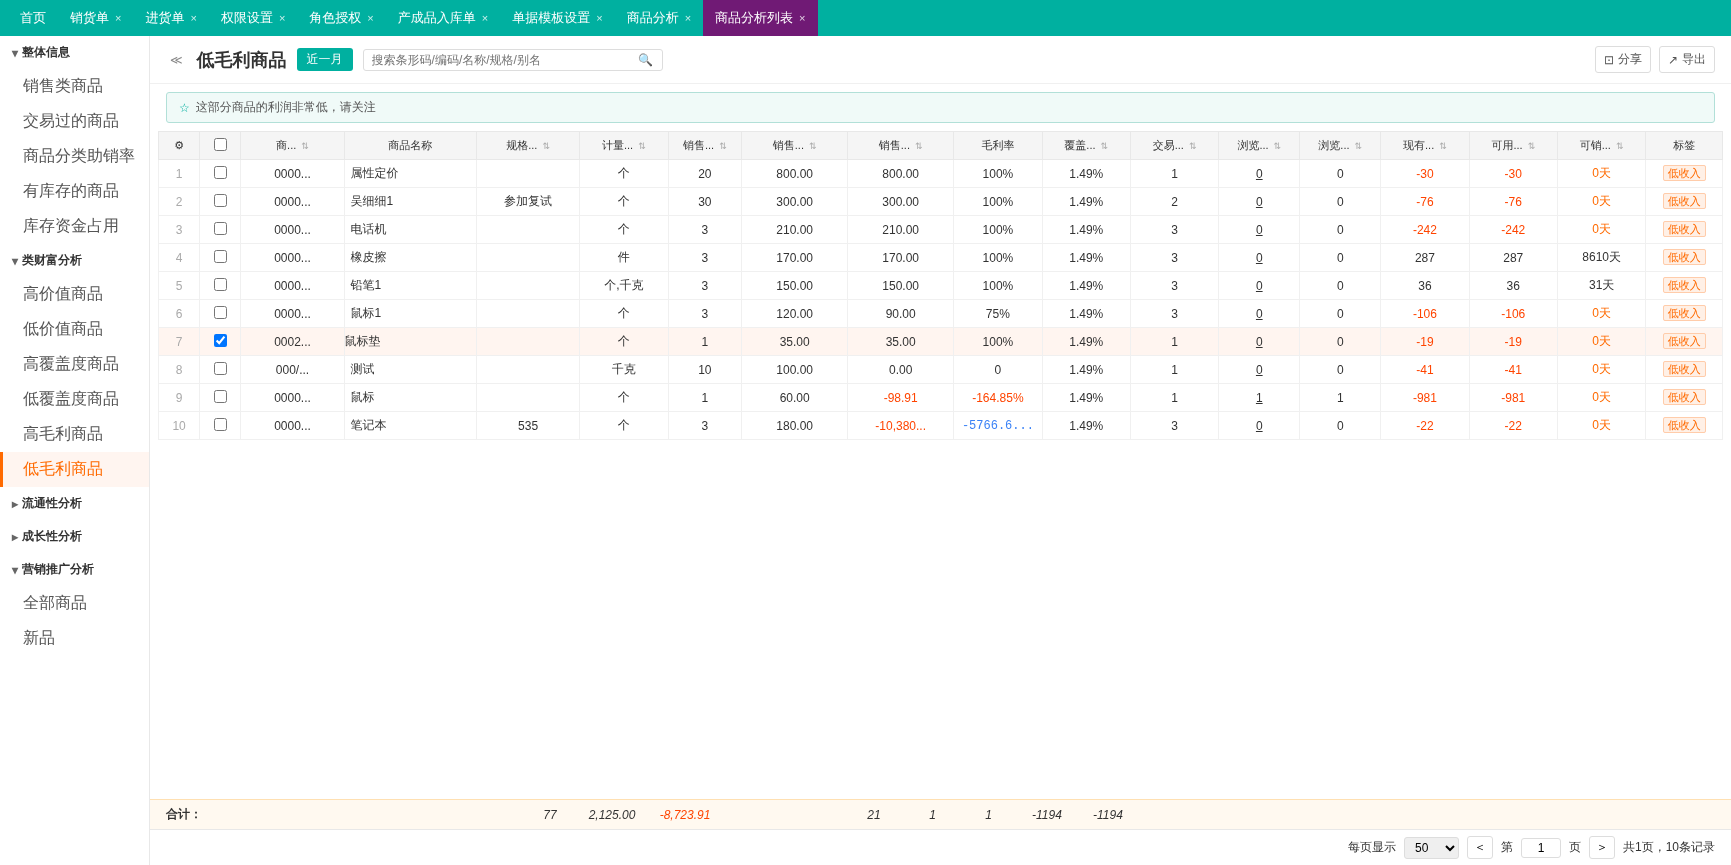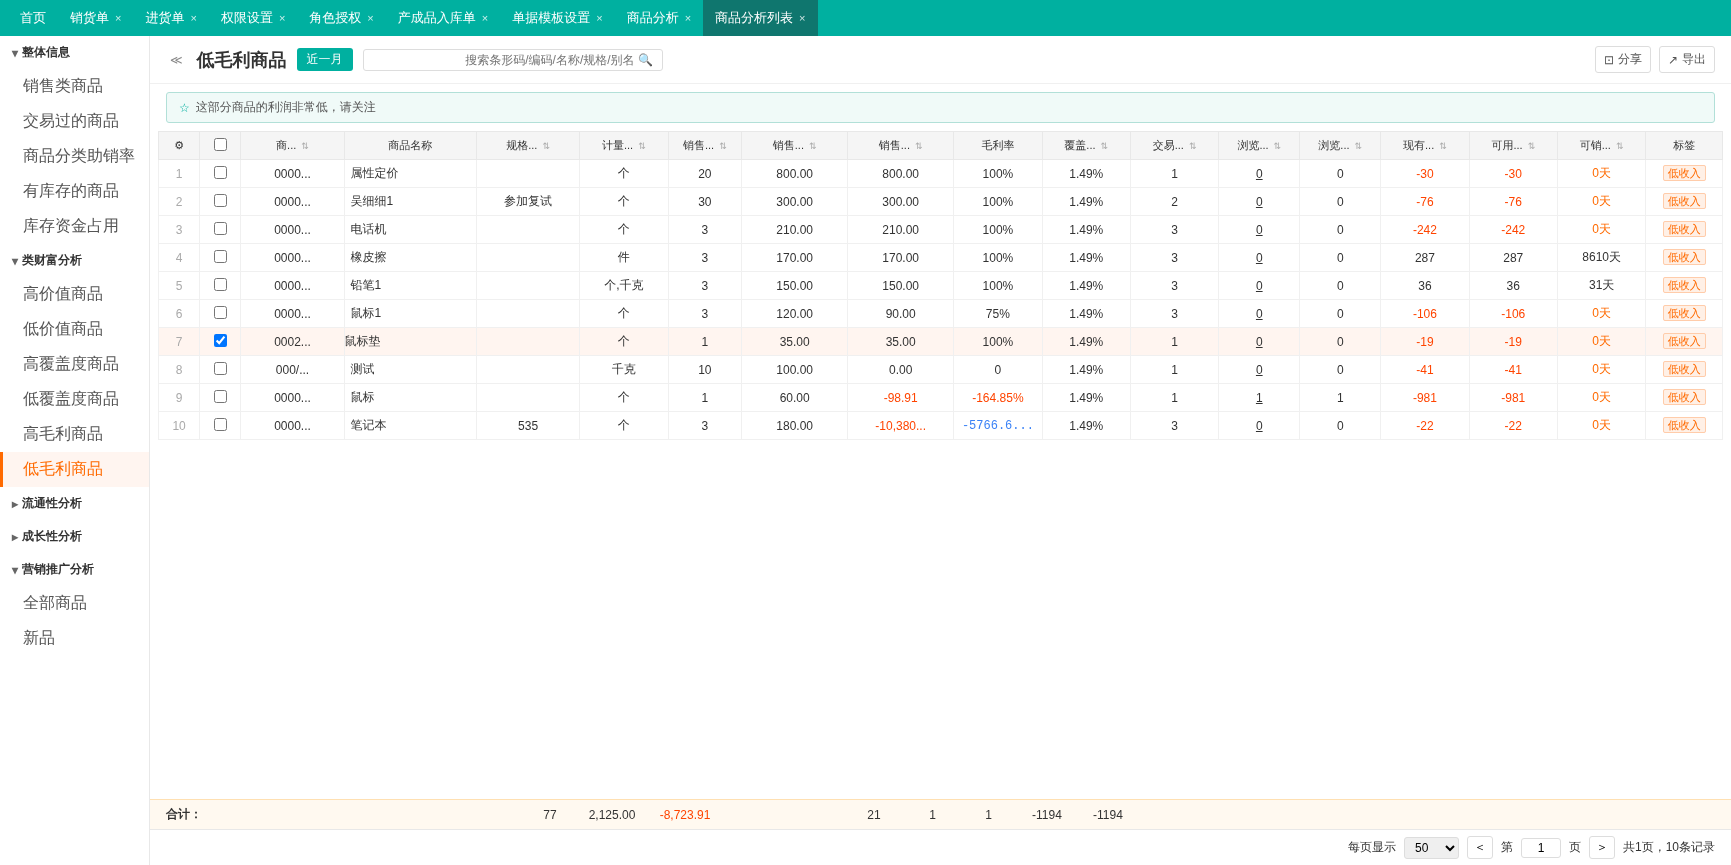--- a/index.html
+++ b/index.html
@@ -17,21 +17,21 @@
     .nav-item {
       color: #fff;
       padding: 0 12px;
       height: 36px;
       display: flex;
       align-items: center;
       cursor: pointer;
       font-size: 13px;
       white-space: nowrap;
     }
-    .nav-item.active { background: #0f766e; }
+    .nav-item.active { background: #701a75; }
     .nav-item .close-x { margin-left: 6px; font-size: 11px; opacity: 0.8; }
     
     
     .main-layout {
       display: flex;
       height: calc(100vh - 36px);
       overflow: hidden;
     }
     
     
@@ -108,21 +108,20 @@
       flex: 1;
       max-width: 300px;
     }
     .search-box input {
       border: none;
       outline: none;
       font-size: 12px;
       color: #999;
       width: 100%;
       background: transparent;
-      text-align: right;
     }
     .header-actions {
       margin-left: auto;
       display: flex;
       gap: 8px;
       align-items: center;
     }
     .action-btn {
       display: flex;
       align-items: center;
@@ -665,21 +664,21 @@
     <td style="color:#ff4400;">-22</td>
     <td style="color:#ff6a00;">0天</td>
     <td><span class="tag-badge">低收入</span></td>
   </tr>
           </tbody>
       </table>
     </div>
 
     <div class="table-footer">
       <span class="footer-label">合计：</span>
-      <div style="display:flex; gap:1px; flex:1; overflow:hidden;">
+      <div style="display:flex; gap:1px; flex:1; overflow:hidden;font-style:italic;">
         <div style="width:28px;flex-shrink:0;"></div>
         <div style="width:70px;flex-shrink:0;"></div>
         <div style="width:90px;flex-shrink:0;"></div>
         <div style="width:70px;flex-shrink:0;"></div>
         <div style="width:60px;flex-shrink:0;"></div>
         <div style="width:50px;flex-shrink:0; text-align:center;">77</div>
         <div style="width:72px;flex-shrink:0; text-align:center;">2,125.00</div>
         <div style="width:72px;flex-shrink:0; text-align:center; color:#ff4400;">-8,723.91</div>
         <div style="width:60px;flex-shrink:0;"></div>
         <div style="width:60px;flex-shrink:0;"></div>

